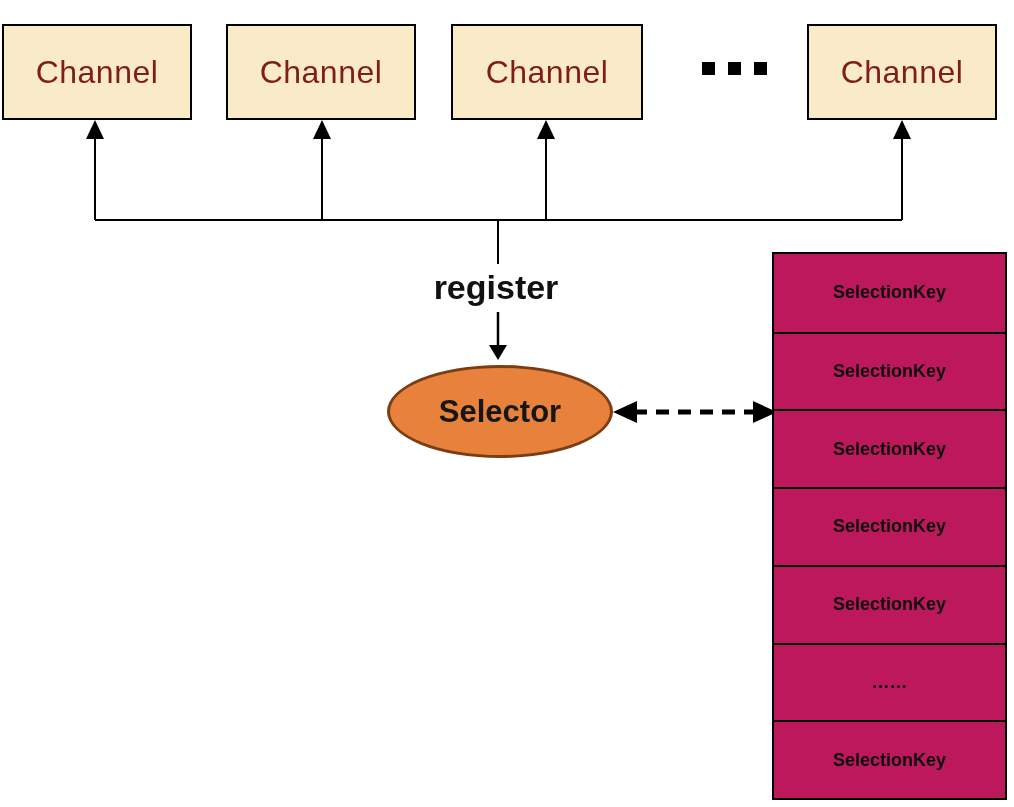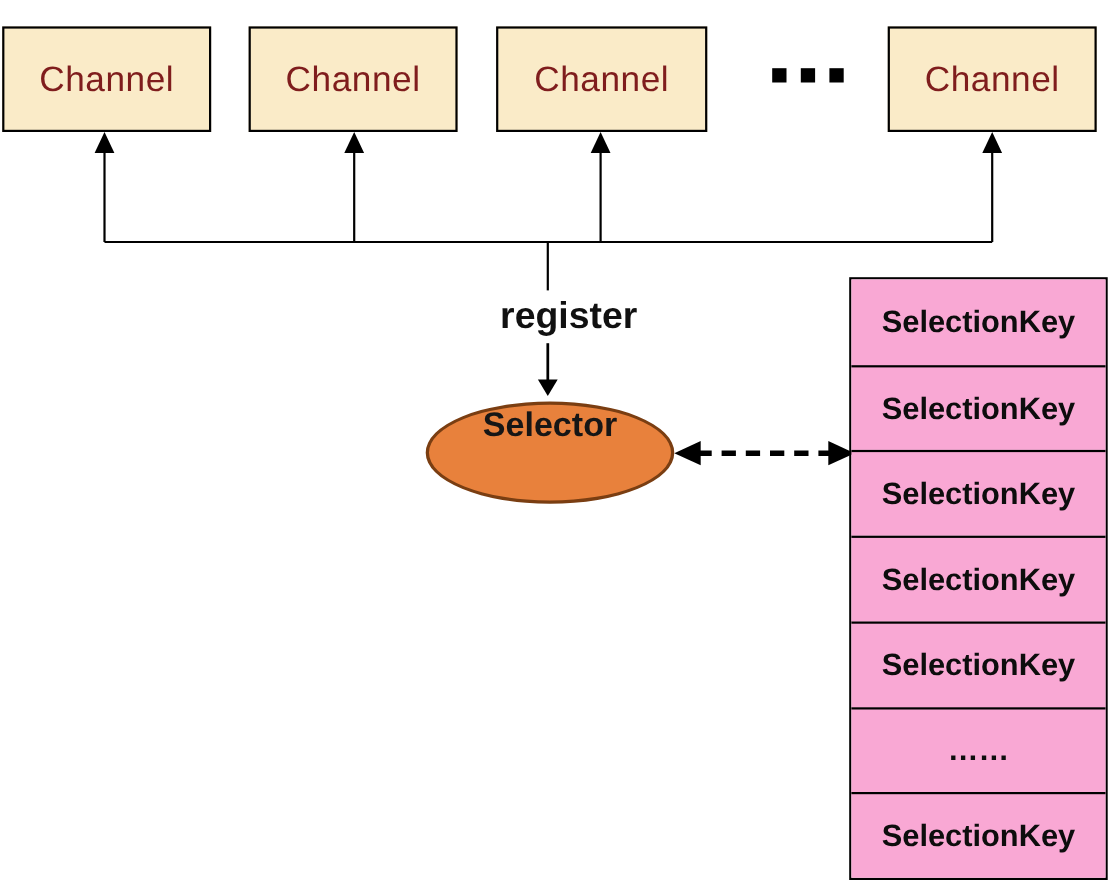--- a/index.html
+++ b/index.html
@@ -55,64 +55,65 @@
     left: 0;
     top: 0;
     width: 1014px;
     height: 807px;
     pointer-events: none;
   }
 
   
   #register-label {
     position: absolute;
-    left: 417px;
+    left: 396px;
     top: 268px;
     width: 200px;
     text-align: center;
     font-size: 34px;
     font-weight: bold;
     color: #111111;
   }
 
   
   #selector-ellipse {
     position: absolute;
     left: 387px;
     top: 365px;
     width: 220px;
     height: 87px;
     background: #E8813C;
     border: 3px solid #7A3E12;
     border-radius: 50%;
     display: flex;
+    align-items: center;
     justify-content: center;
     font-size: 31px;
     font-weight: bold;
     color: #161616;
   }
 
   
   #selectionkey-table {
     position: absolute;
     left: 772px;
     top: 252px;
     width: 231px;
     height: 544px;
     border: 2px solid #000000;
     display: grid;
     grid-template-rows: repeat(7, 1fr);
   }
   .sk-cell {
-    background: #f9a8d4;
+    background: #be185d;
     border-top: 2px solid #000000;
     display: flex;
     align-items: center;
     justify-content: center;
-    font-size: 28px;
+    font-size: 18px;
     font-weight: bold;
     color: #0D0D0D;
   }
   .sk-cell:first-child { border-top: none; }
 
   
   #watermark {
     position: absolute;
     left: 724px;
     top: 747px;

